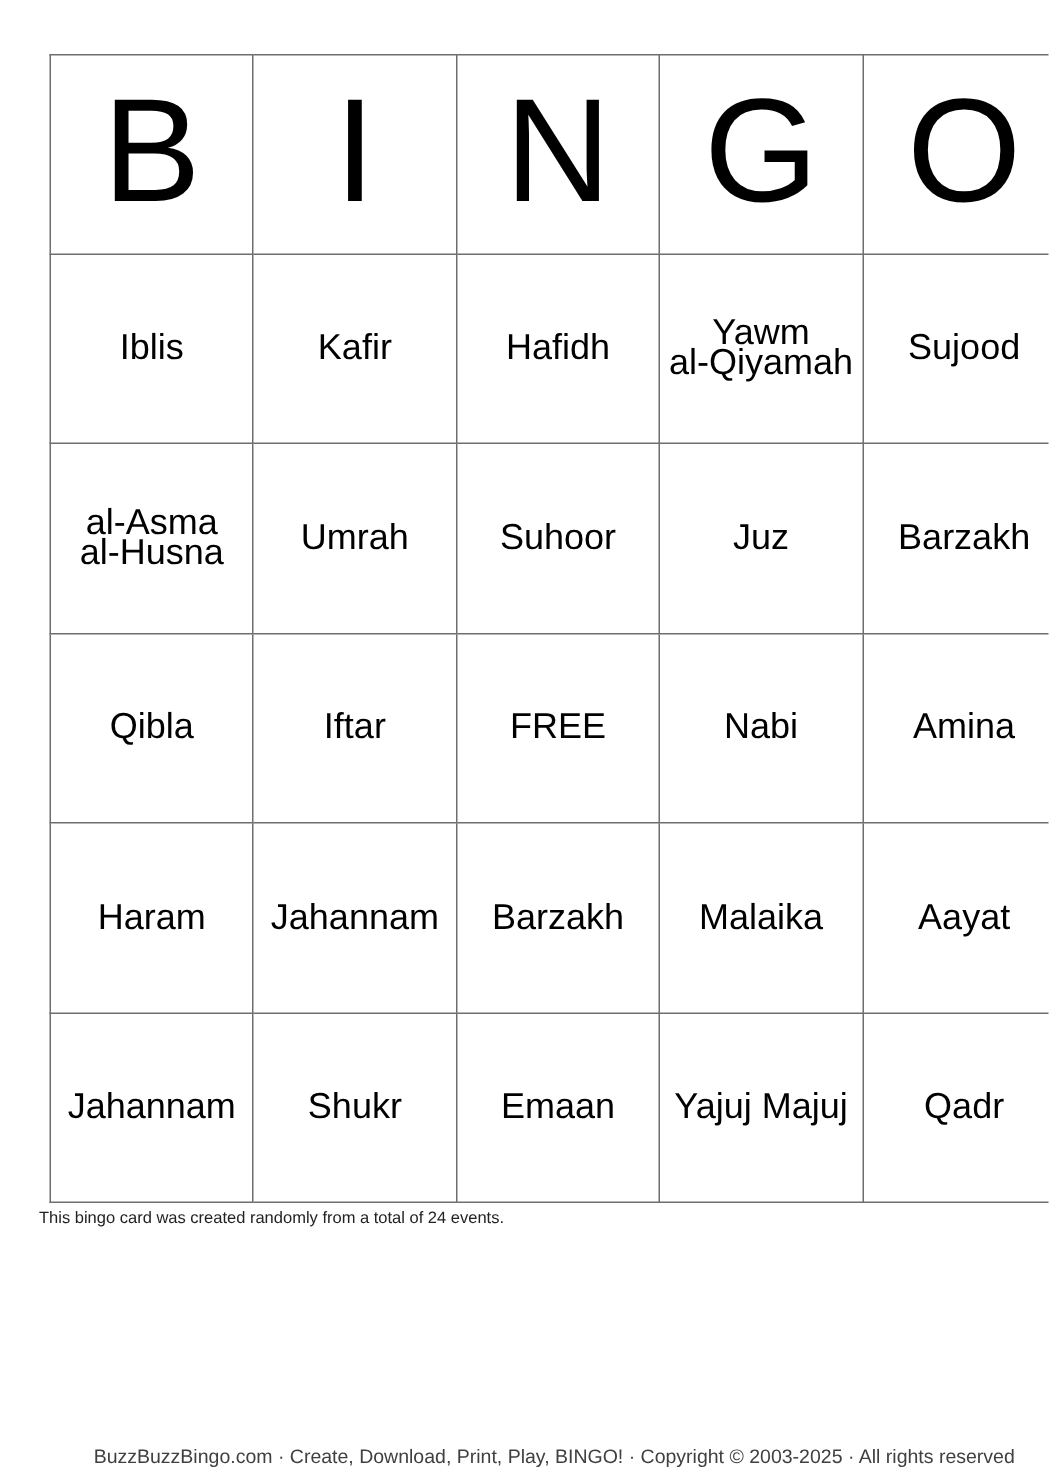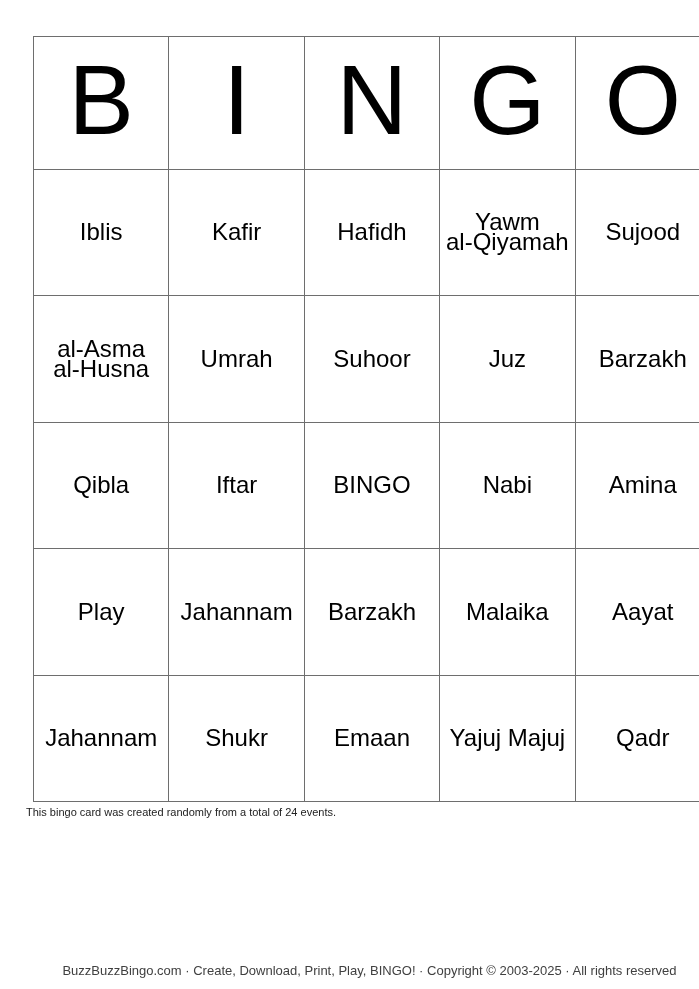--- a/index.html
+++ b/index.html
@@ -85,26 +85,26 @@
     <td>al-Asma
 al-Husna</td>
     <td>Umrah</td>
     <td>Suhoor</td>
     <td>Juz</td>
     <td>Barzakh</td>
   </tr>
   <tr>
     <td>Qibla</td>
     <td>Iftar</td>
-    <td>BINGO</td>
+    <td>FREE</td>
     <td>Nabi</td>
     <td>Amina</td>
   </tr>
   <tr>
-    <td>Play</td>
+    <td>Haram</td>
     <td>Jahannam</td>
     <td>Barzakh</td>
     <td>Malaika</td>
     <td>Aayat</td>
   </tr>
   <tr>
     <td>Jahannam</td>
     <td>Shukr</td>
     <td>Emaan</td>
     <td>Yajuj Majuj</td>

